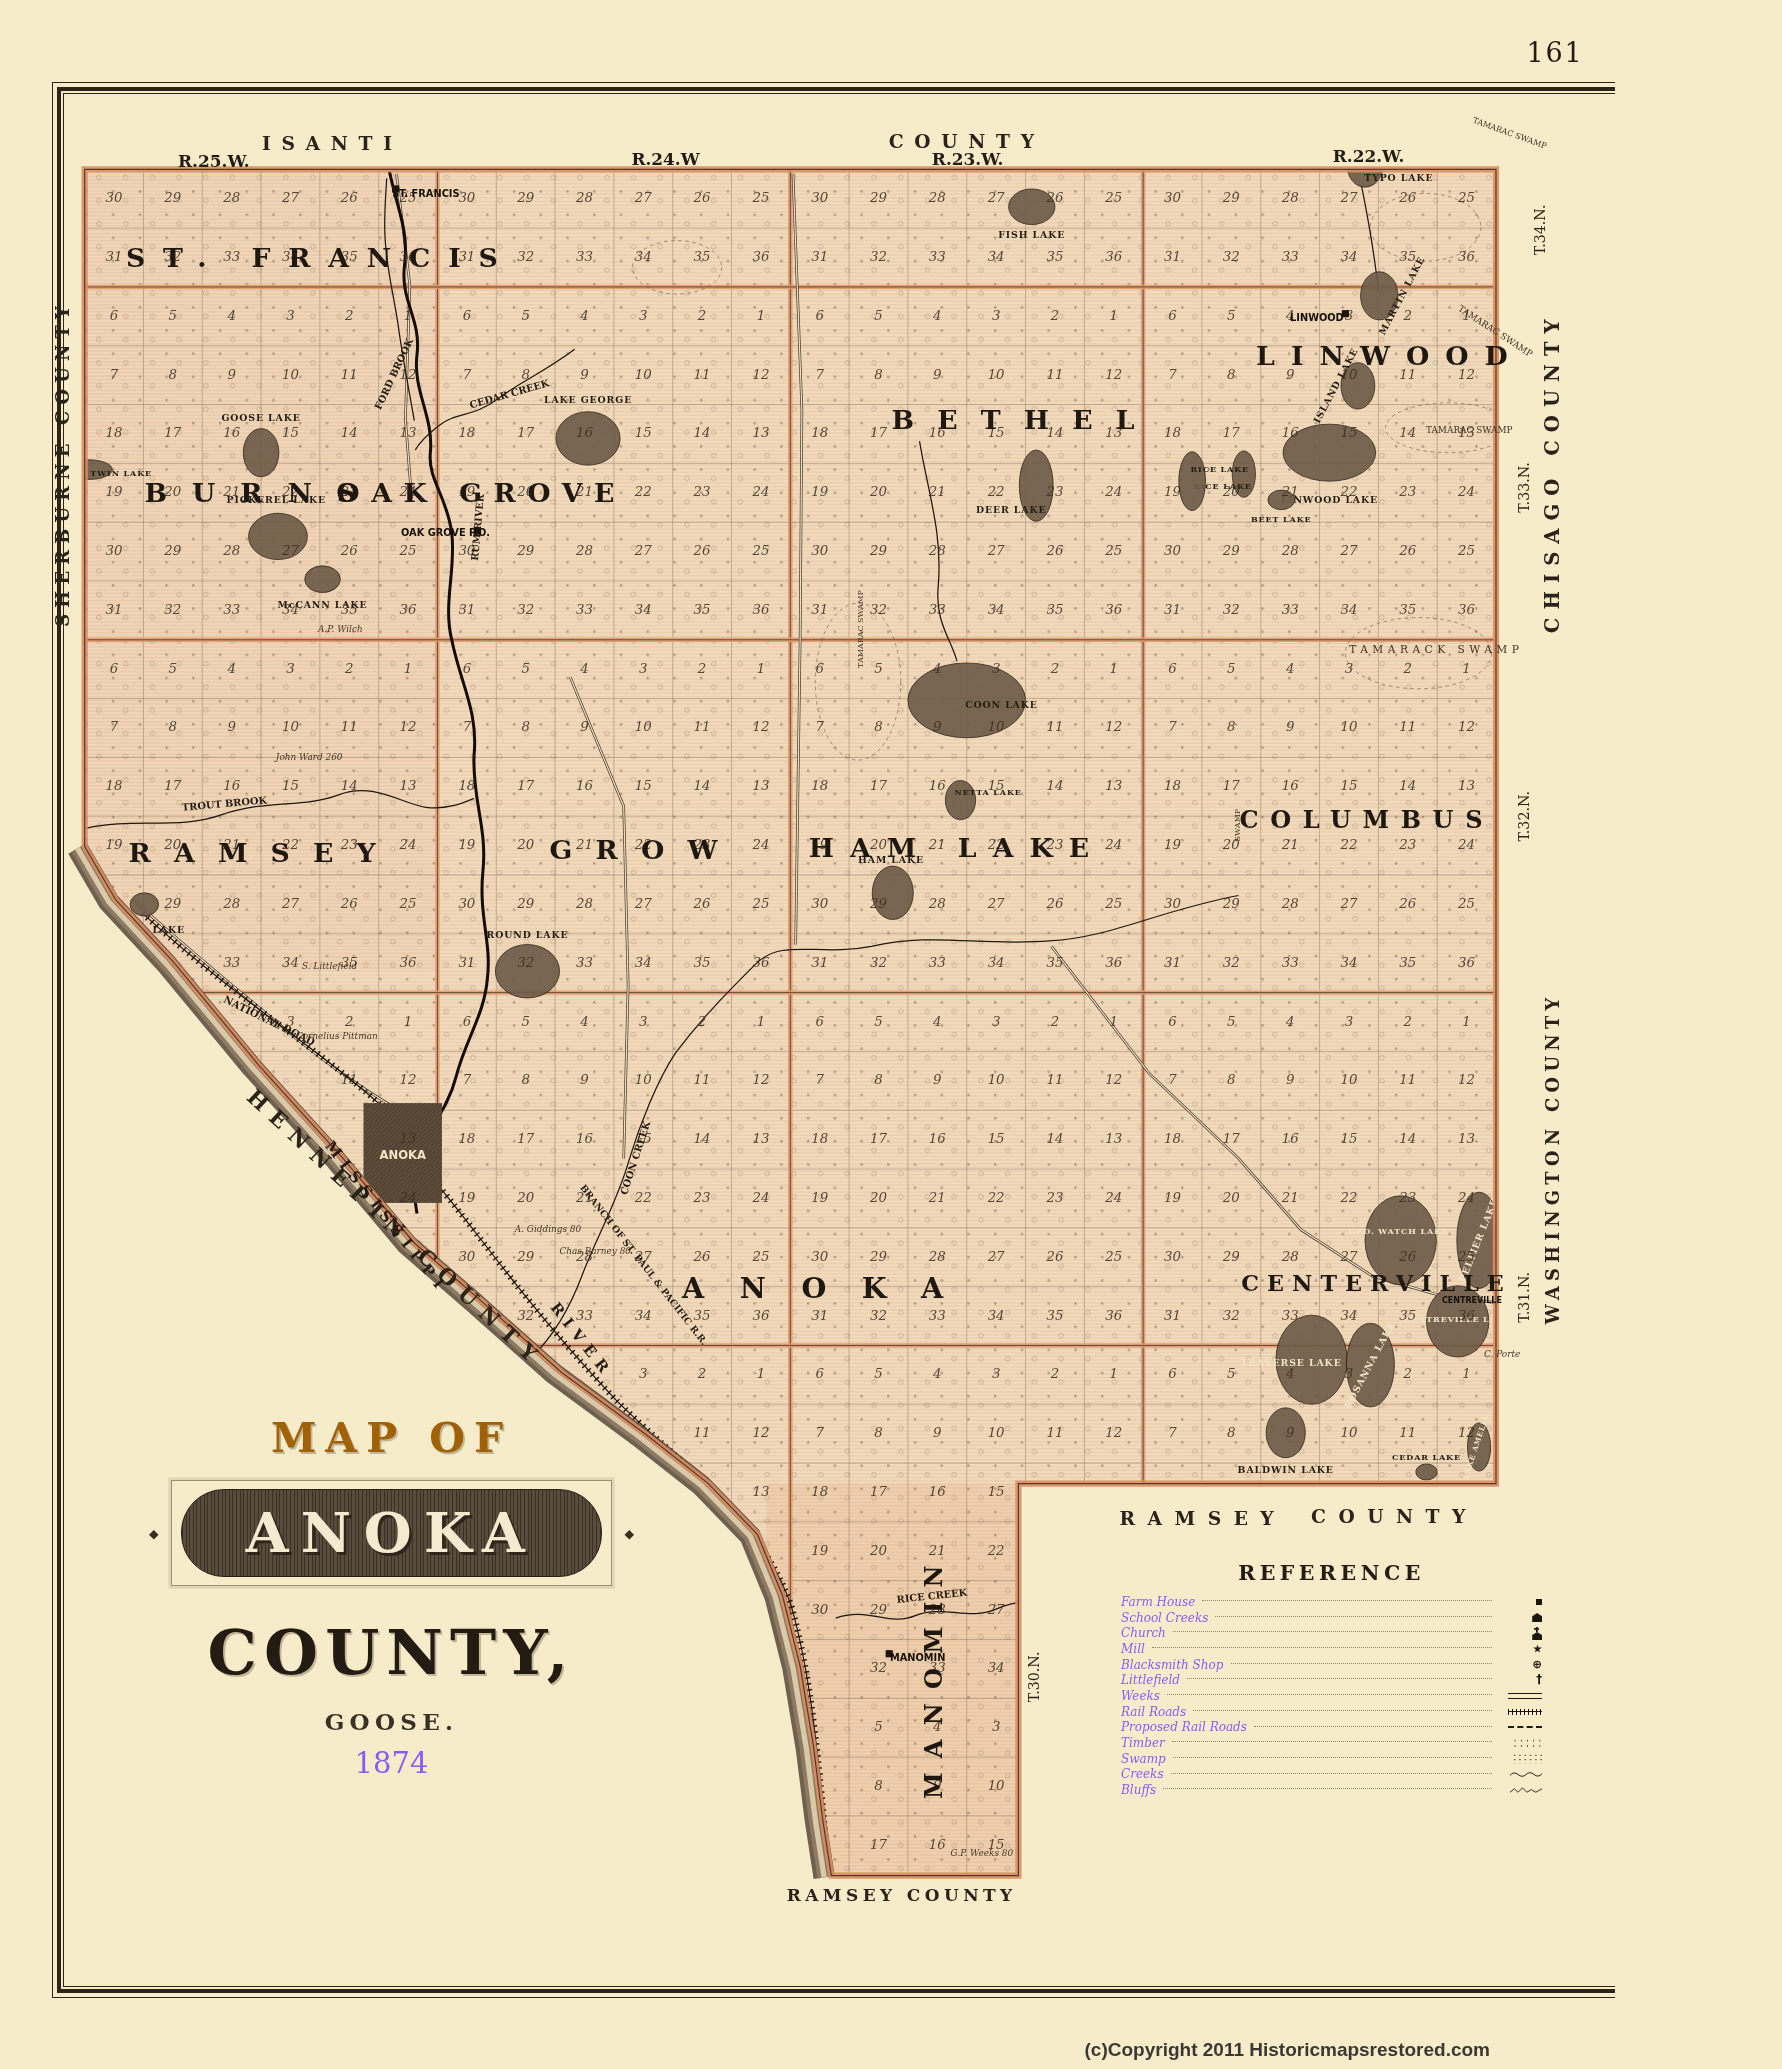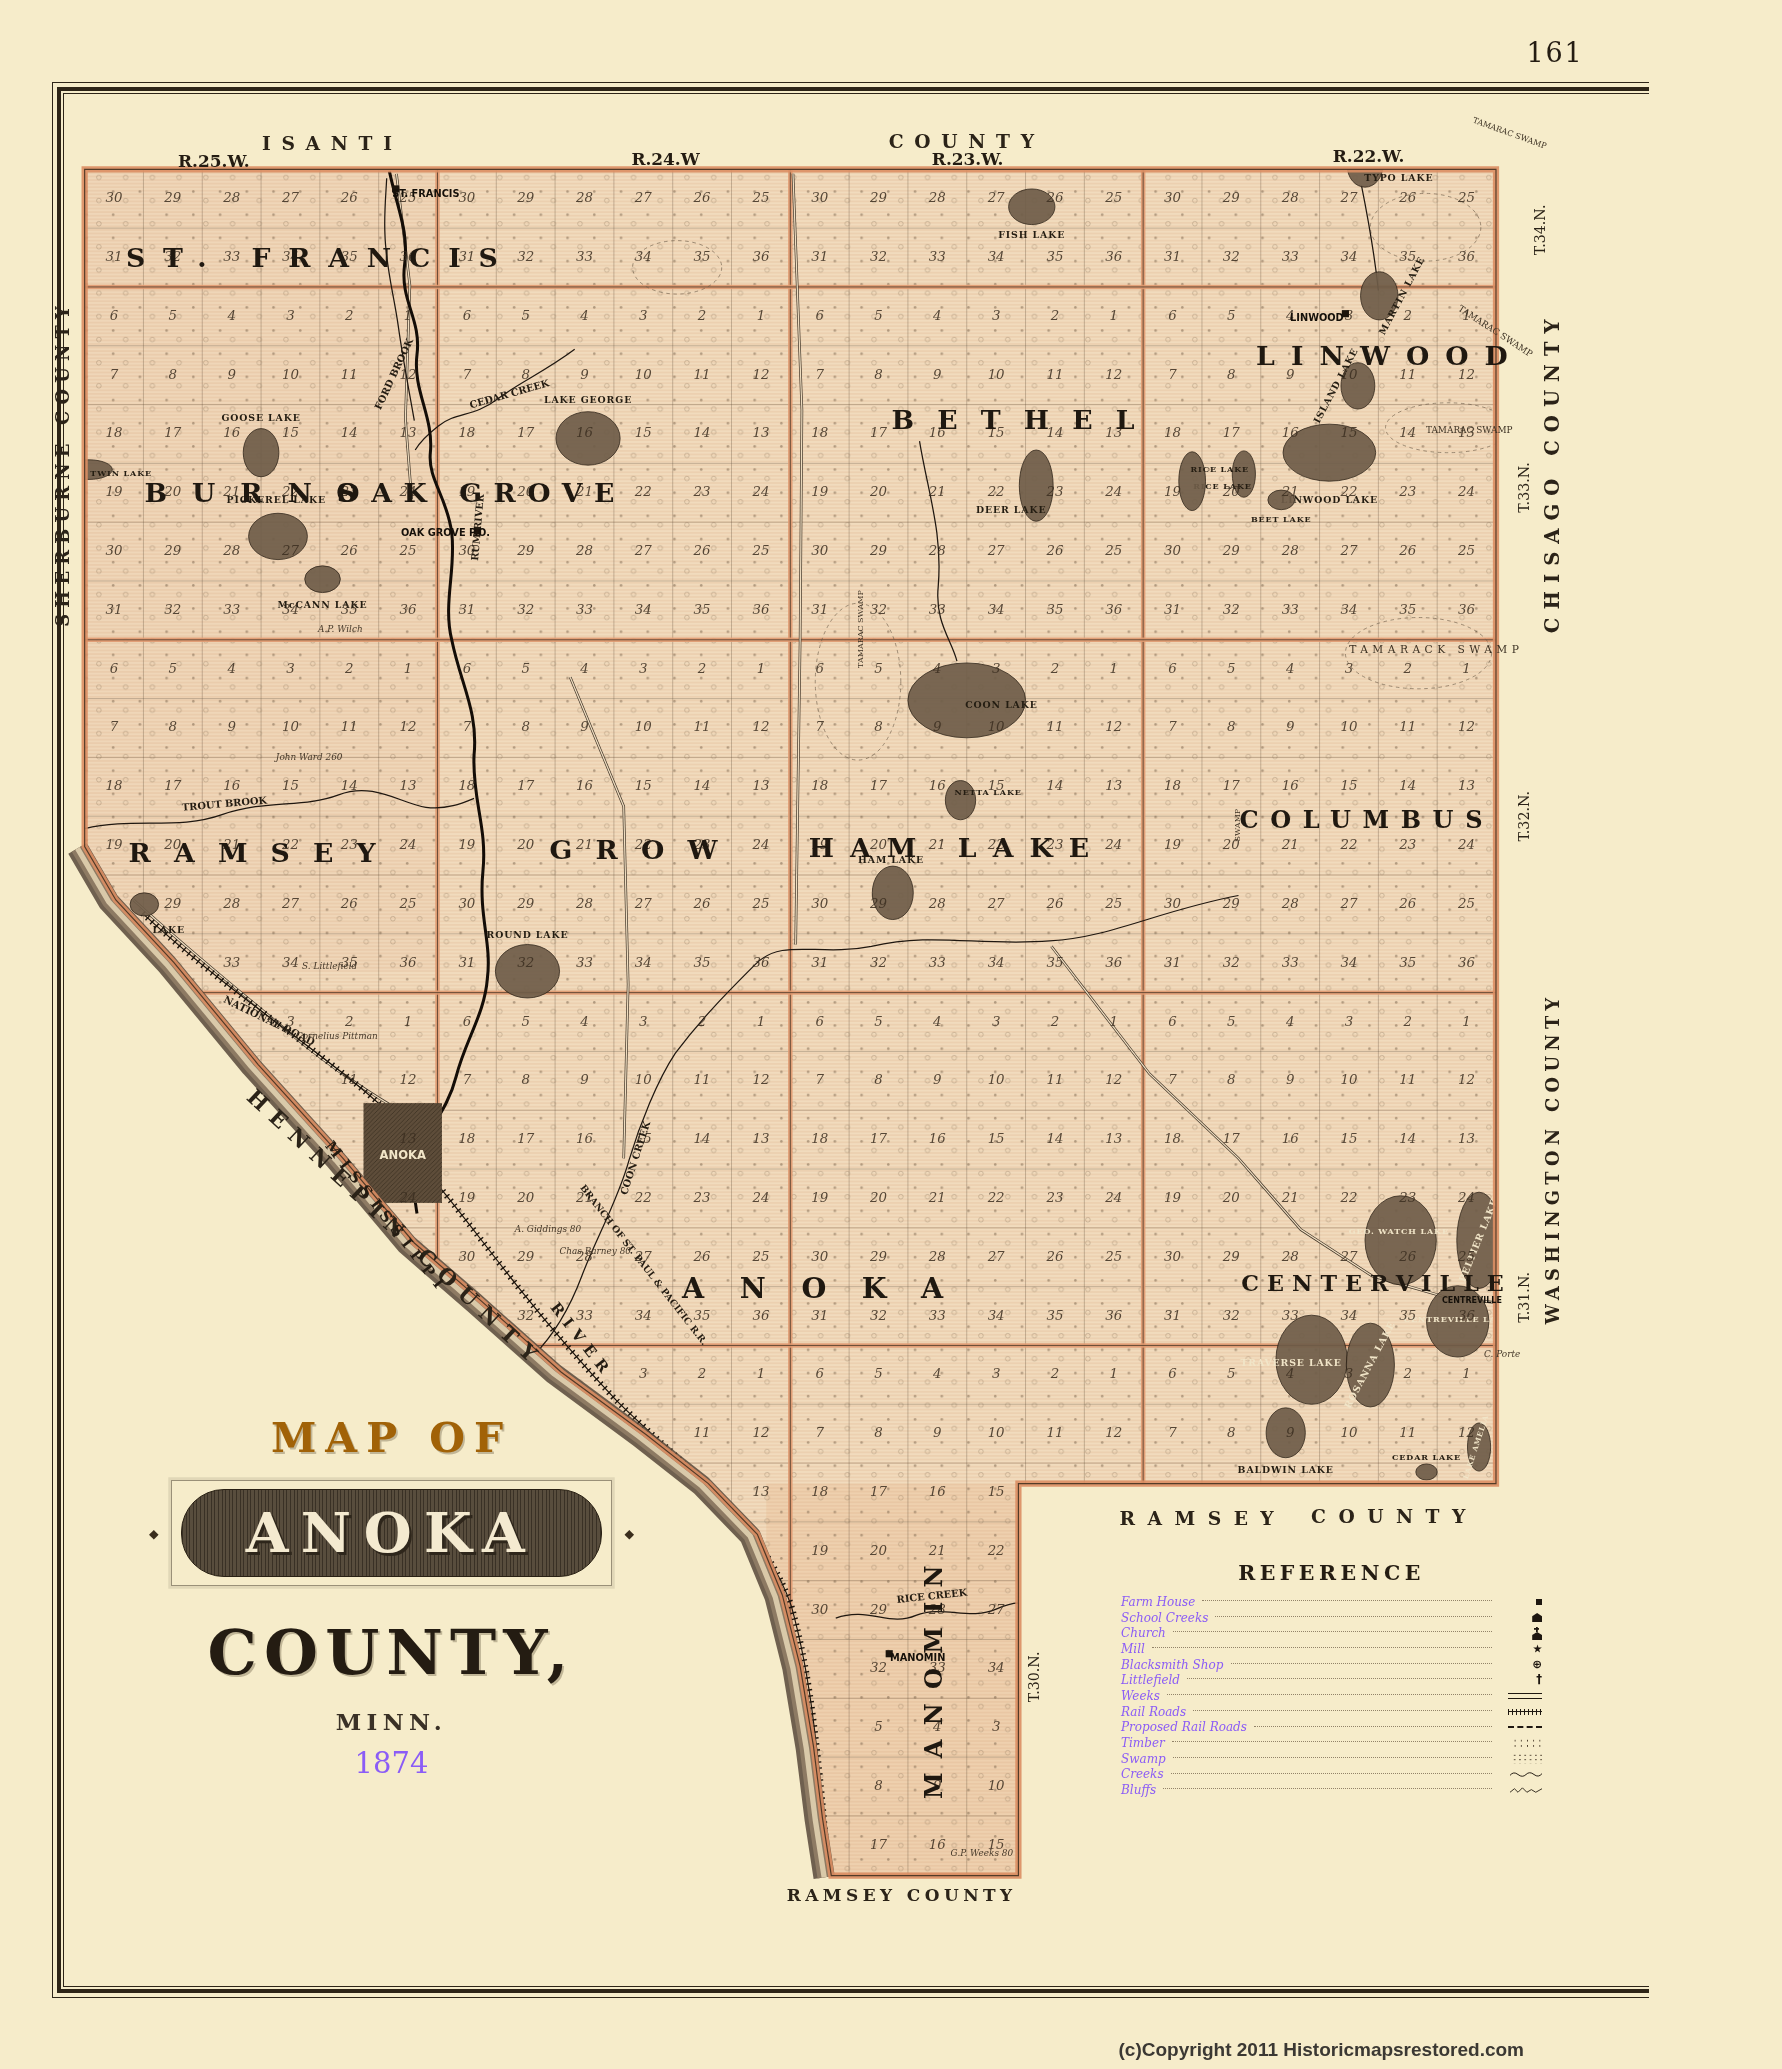--- a/index.html
+++ b/index.html
@@ -1,17 +1,17 @@
 <!DOCTYPE html>
 <html style="font-size:14.3px"><head>
 <meta charset="utf-8">
 <style>
   html,body{margin:0;padding:0;background:#f6ecca;}
   .page{position:relative;width:1615px;height:2069px;background:#f6ecca;overflow:hidden;
-        font-family:"DejaVu Serif",serif;color:#241c12;padding-left:34px;}
+        font-family:"DejaVu Serif",serif;color:#241c12;}
   .pageno{position:absolute;left:1506px;top:37px;width:98px;text-align:center;
           font-size:27px;letter-spacing:1.8px;color:#241c12;}
   .frame{position:absolute;left:52px;top:82px;width:1607px;height:1914px;border:1.8px solid #2e2517;}
   .frame-mid{position:absolute;inset:3.6px;border:4.5px solid #2e2517;}
   .frame-in{position:absolute;inset:2.7px;border:0.9px solid #2e2517;}
   svg text{text-anchor:middle;dominant-baseline:middle;}
   .ml-county{fill:#2b2318;font-family:"DejaVu Serif",serif;font-weight:700;}
   .ml-water-big{fill:#241c12;font-family:"DejaVu Serif",serif;font-weight:700;}
   .ml-range{fill:#241c12;font-family:"DejaVu Serif",serif;font-weight:700;}
   .ml-tn{fill:#2b2318;font-family:"DejaVu Serif",serif;}
@@ -879,21 +879,21 @@
   </svg>
 
   <div class="cartouche">
     <div class="t-mapof">MAP OF</div>
     <div class="banner-wrap">
       <div class="banner">
         <span class="t-anoka">ANOKA</span>
       </div>
     </div>
     <div class="t-county">COUNTY,</div>
-    <div class="t-minn">MINN.</div>
+    <div class="t-minn">GOOSE.</div>
     <div class="t-year">1874</div>
   </div>
 
   <div class="legend">
     <div class="leg-title">REFERENCE</div>
     <div id="legend-rows">
         <div class="leg-row">
           <span class="leg-label">Farm House</span>
           <span class="leg-leader"></span>
           <span class="leg-sym">

